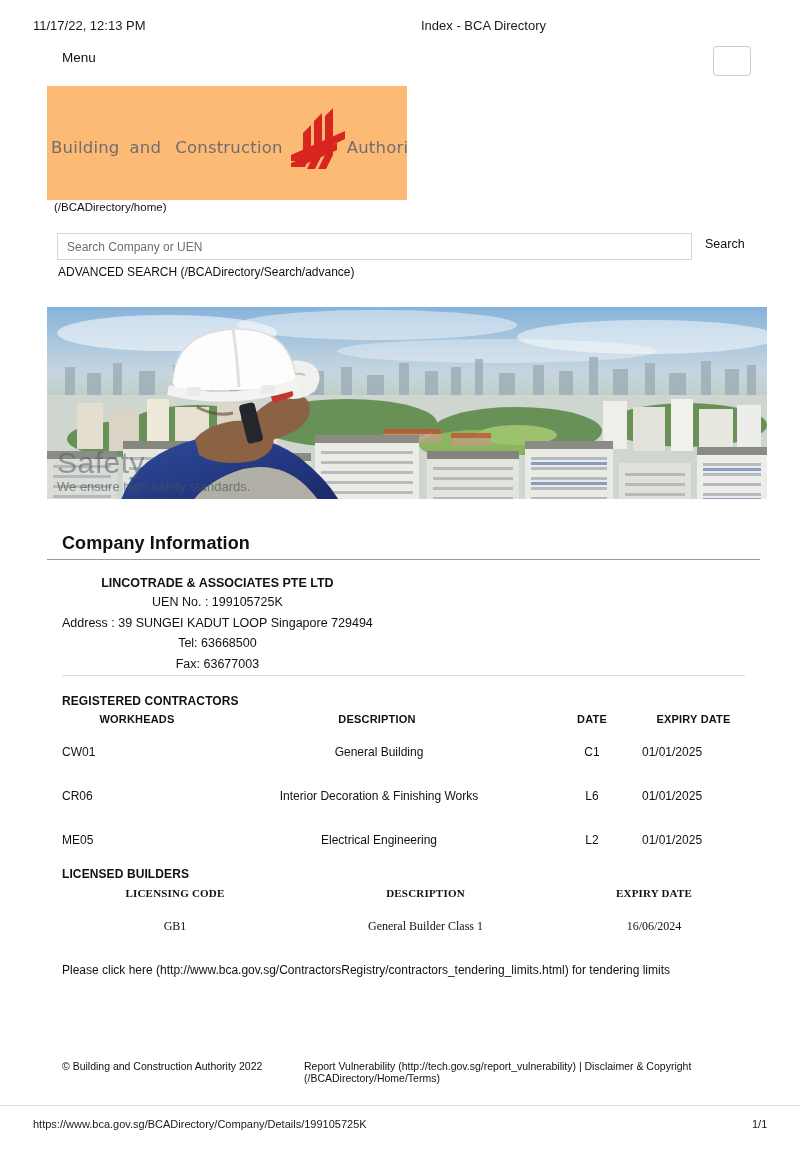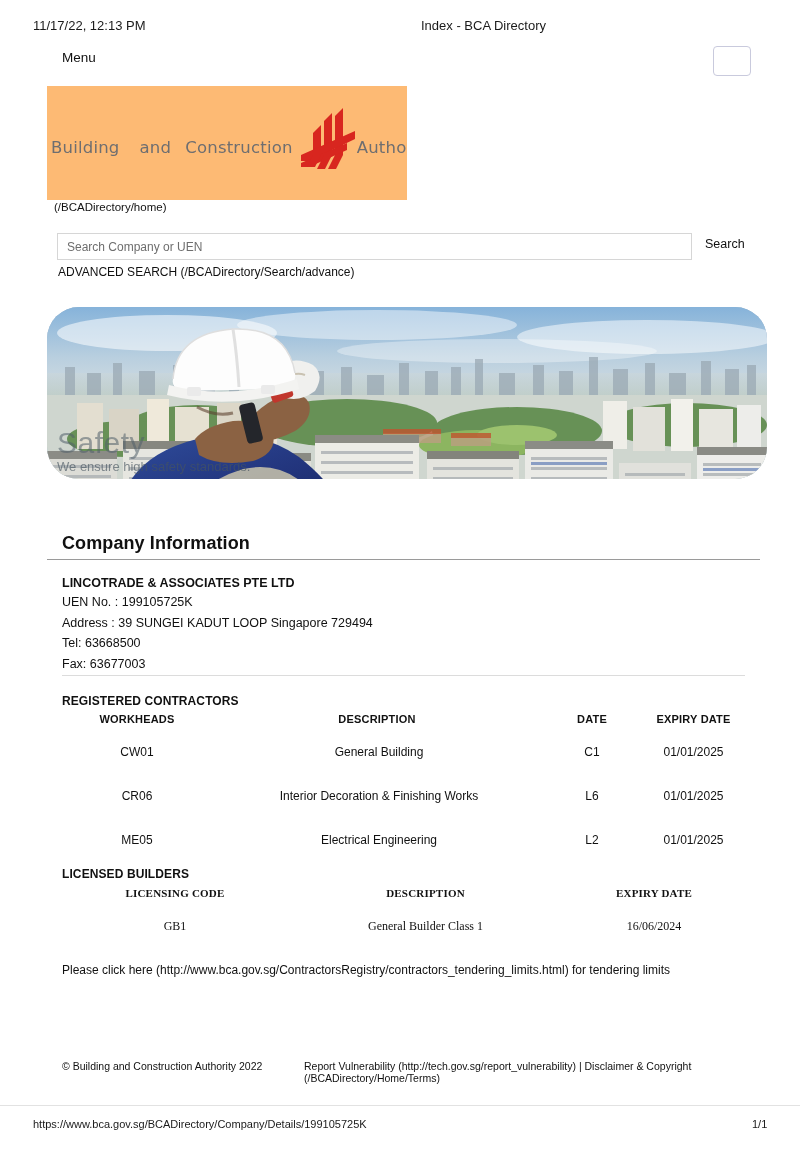--- a/index.html
+++ b/index.html
@@ -74,22 +74,22 @@
     padding: 0; cursor: pointer; font-family: "Liberation Sans", sans-serif;
   }
   .adv-search {
     position: absolute; left: 58px; top: 265px;
     font-size: 12px; color: #111;
   }
 
   
   .banner {
     position: absolute; left: 47px; top: 307px;
-    width: 720px; height: 172px;
-    overflow: hidden; background: #9fb6c8; border-radius: 32px;
+    width: 720px; height: 192px;
+    overflow: hidden; background: #9fb6c8;
   }
   .banner svg { display: block; }
   .banner-cap {
     position: absolute; left: 10px; bottom: 4px; width: 420px;
     pointer-events: none;
   }
   .banner-cap .cap-big {
     font-size: 30px; color: rgba(80,95,105,.55); font-weight: 400;
     line-height: 1; letter-spacing: .5px;
   }
@@ -105,21 +105,21 @@
   }
   .rule-main {
     position: absolute; left: 47px; top: 559px; width: 713px; height: 1px;
     background: #9a9a9a;
   }
   .rule-soft {
     position: absolute; left: 62px; top: 675px; width: 683px; height: 1px;
     background: #dcdcdc;
   }
 
-  .company { position: absolute; left: 62px; top: 576px; font-size: 12.5px; color: #111; }
+  .company { position: absolute; left: 62px; top: 576px; font-size: 12.5px; color: #111; text-align: center; }
   .company .cname { font-weight: bold; font-size: 12.5px; margin-bottom: 5px; }
   .company .crow { margin-bottom: 5px; line-height: 1.25; }
 
   .block-head {
     position: absolute; left: 62px;
     font-size: 12px; font-weight: bold; letter-spacing: .1px; color: #111; text-align: center;
   }
   .tbl { position: absolute; font-size: 11.5px; color: #111; }
   .tbl table { border-collapse: collapse; }
   .tbl th {
@@ -128,24 +128,24 @@
   }
   .tbl td { padding: 0 0 30px 0; font-size: 12px; white-space: nowrap; }
   .tbl tr:last-child td { padding-bottom: 0; }
 
   
   #contractors-table { left: 62px; top: 713px; width: 683px; }
   #contractors-table col.c1 { width: 150px; }
   #contractors-table col.c2 { width: 330px; }
   #contractors-table col.c3 { width: 100px; }
   #contractors-table col.c4 { width: 103px; }
-  #contractors-table td.code { text-align: center; }
+  #contractors-table td.code { text-align: left; }
   #contractors-table td.desc { text-align: center; padding-left: 4px; }
   #contractors-table td.grade { text-align: center; }
-  #contractors-table td.date { text-align: center; }
+  #contractors-table td.date { }
   #contractors-table th.h2 { text-align: center; }
 
   
   #builders-table { left: 62px; top: 887px; width: 683px; }
   #builders-table col.b1 { width: 226px; }
   #builders-table col.b2 { width: 275px; }
   #builders-table col.b3 { width: 182px; }
   #builders-table td, #builders-table th { text-align: center; font-family: Liberation Serif, serif; }
 
   .tender-note {
@@ -167,21 +167,21 @@
   <span class="ph-date">11/17/22, 12:13 PM</span>
   <span class="ph-title">Index - BCA Directory</span>
 </div>
 
 <div class="menu-label">Menu</div>
 <div class="corner-box"></div>
 
 <div class="logo-panel">
   <div class="logo-row">
     <span class="logo-word w1">Building</span>
-    <span class="logo-word" style="margin-left:20px">and</span>
+    <span class="logo-word" style="margin-left:10px">and</span>
     <span class="logo-word" style="margin-left:14px">Construction</span>
     <span class="logo-mark">
       <svg width="62" height="72" viewBox="0 0 62 72">
         <g fill="#d8261f">
           <polygon points="16,30 24,22 24,52 16,52"></polygon>
           <polygon points="27,18 35,10 35,52 27,52"></polygon>
           <polygon points="38,13 46,5 46,52 38,52"></polygon>
           <polygon points="4,52 58,28 58,36 12,58 4,58"></polygon>
           <polygon points="4,60 50,40 50,47 12,64 4,64"></polygon>
           <polygon points="16,52 24,52 18,64 10,64"></polygon>

